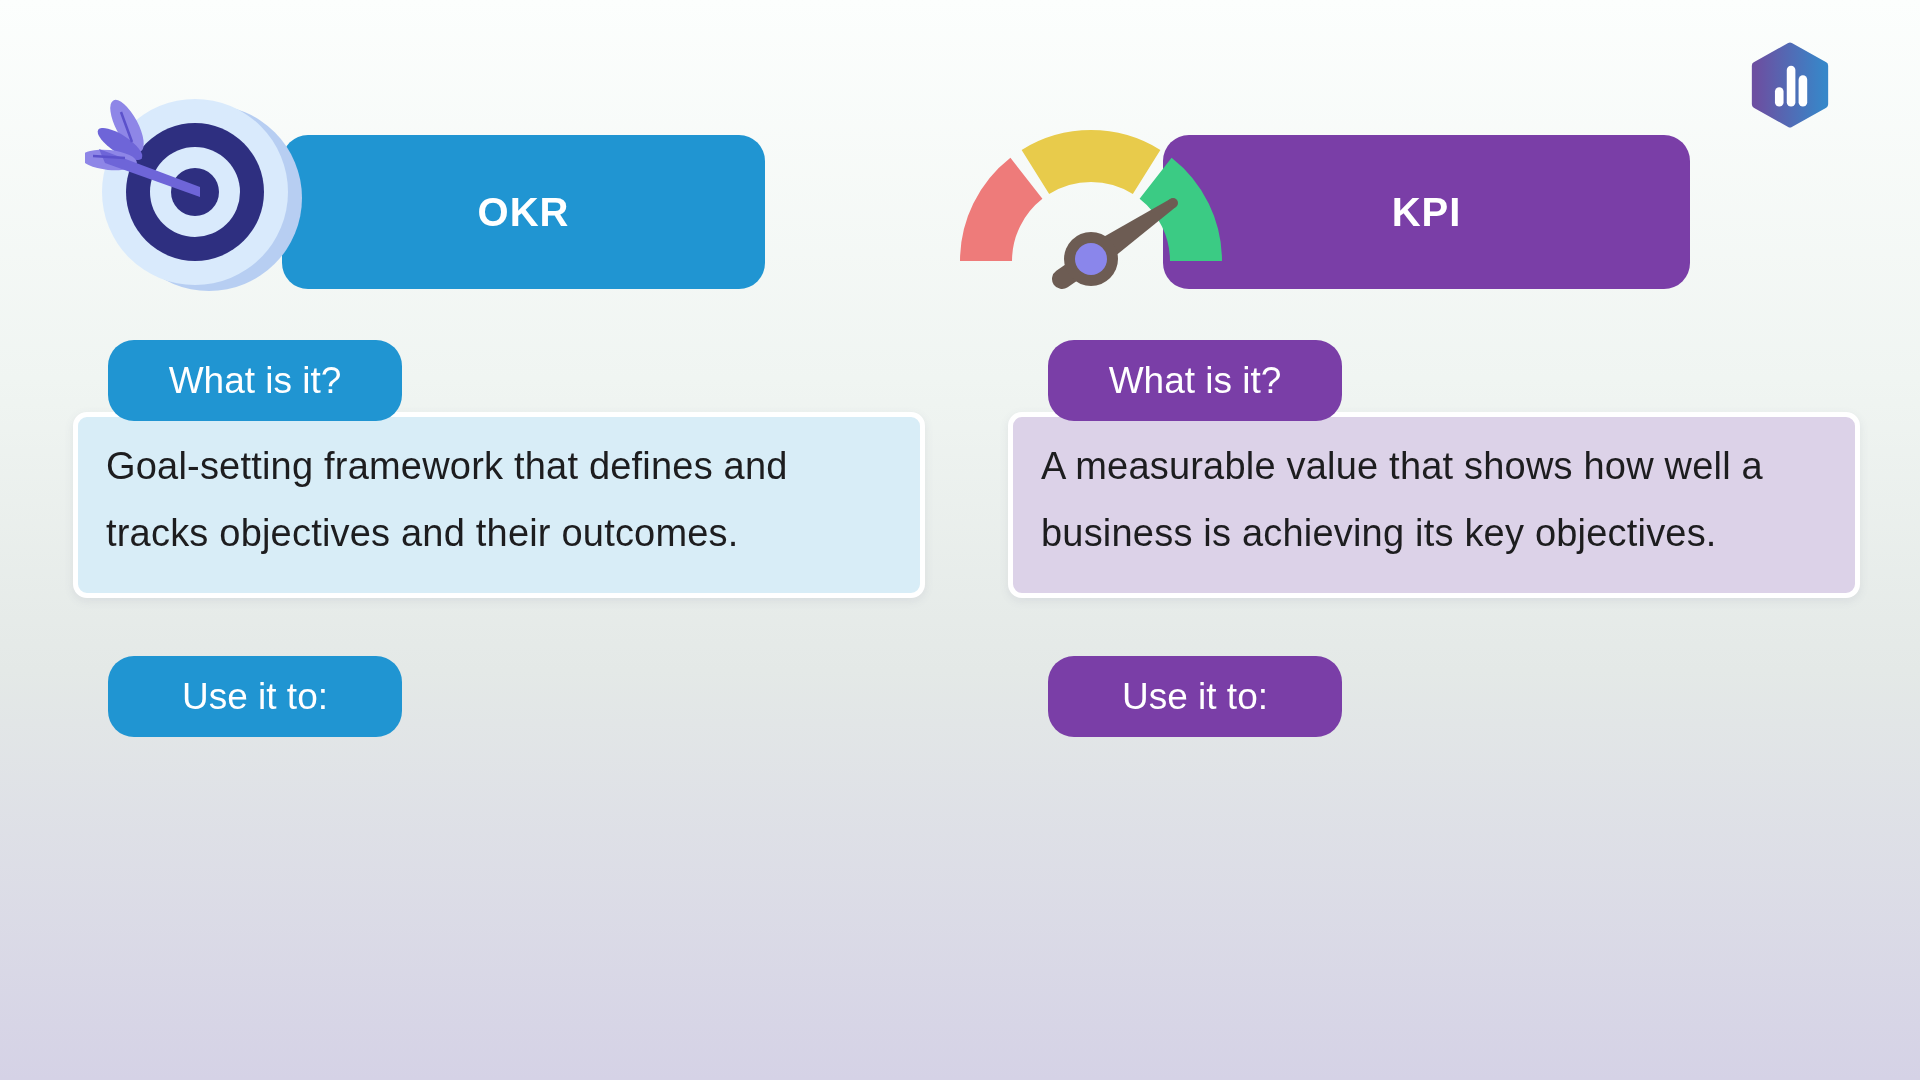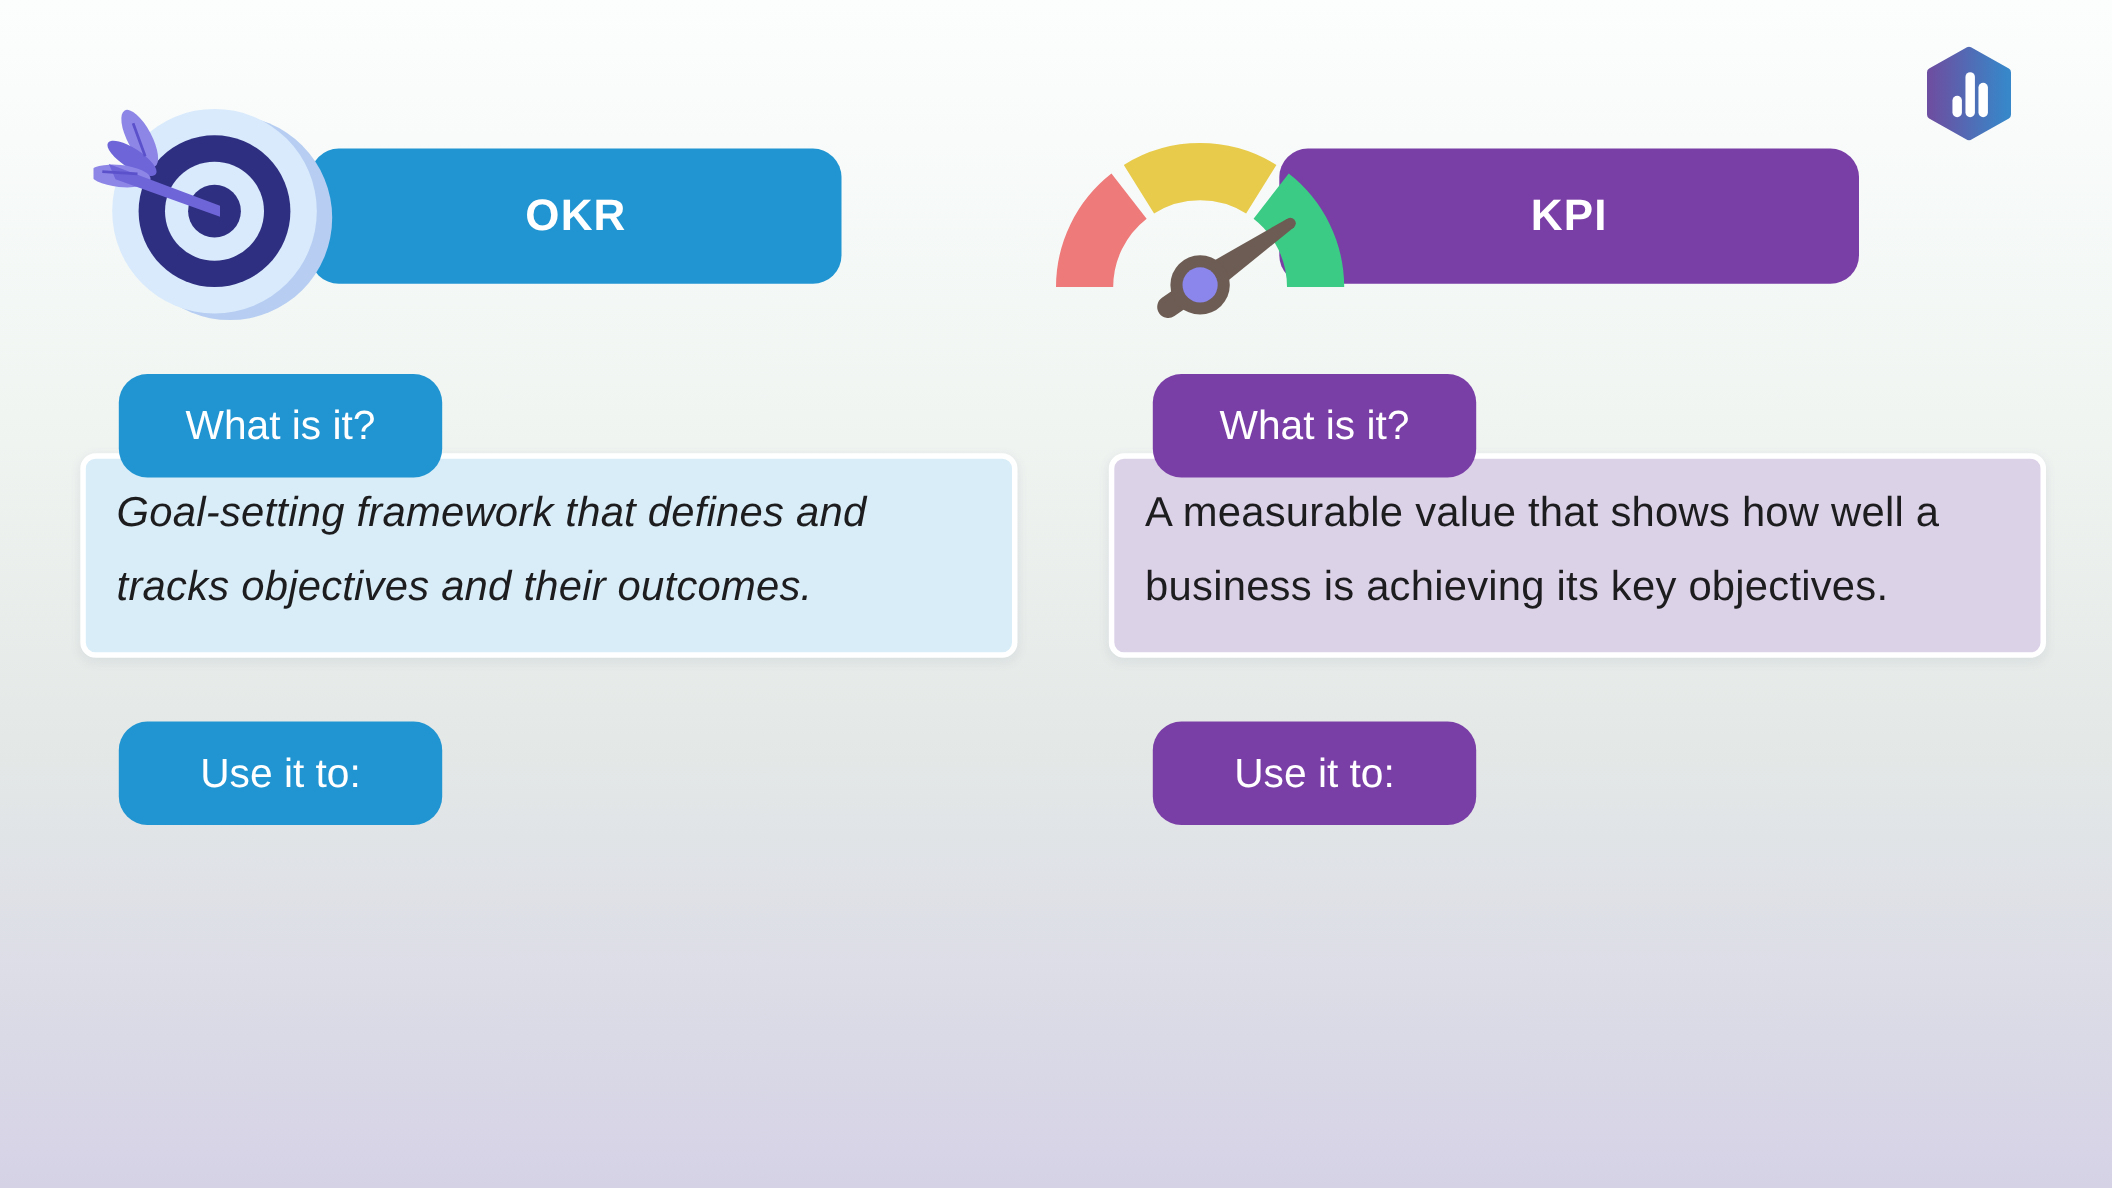--- a/index.html
+++ b/index.html
@@ -2,47 +2,47 @@
 <html><head>
 <meta charset="utf-8">
 <style>
   html,body{margin:0;padding:0;}
   body{font-family:"Liberation Sans","DejaVu Sans",sans-serif;}
   .canvas{position:relative;width:1920px;height:1080px;overflow:hidden;
     background:linear-gradient(180deg,#fcfefd 0%,#f0f5f2 35%,#e4e9e7 62%,#d5d2e6 100%);}
 
   
   .title-bar{position:absolute;display:flex;align-items:center;justify-content:center;
-    height:123px;border-radius:26px;color:#ffffff;font-size:40px;font-weight:bold;
+    height:154px;border-radius:26px;color:#ffffff;font-size:40px;font-weight:bold;
     letter-spacing:1px;z-index:1;}
   .okr-bar{left:282px;top:135px;width:483px;background:#2095d2;}
   .kpi-bar{left:1163px;top:135px;width:527px;background:#7a3ea7;}
 
   
   .icon-wrap{position:absolute;z-index:3;}
   .target-icon{left:85px;top:92px;width:232px;height:208px;}
   .gauge-icon{left:948px;top:120px;width:288px;height:178px;}
   .logo{left:1750px;top:42px;width:80px;height:86px;}
 
   
   .badge{position:absolute;display:flex;align-items:center;justify-content:center;
-    width:294px;height:94px;border-radius:26px;color:#ffffff;font-size:37px;z-index:2;}
+    width:294px;height:81px;border-radius:26px;color:#ffffff;font-size:37px;z-index:2;}
   .badge.blue{background:#2095d2;}
   .badge.purple{background:#7a3ea7;}
   .what-okr{left:108px;top:340px;}
   .what-kpi{left:1048px;top:340px;}
   .use-okr{left:108px;top:656px;}
   .use-kpi{left:1048px;top:656px;}
 
   
   .box{position:absolute;border:5px solid #ffffff;border-radius:14px;z-index:1;
     box-shadow:0 3px 10px rgba(90,90,130,0.10);color:#1d1d1f;font-size:38px;
     letter-spacing:0.2px;}
   .desc-box{width:842px;height:176px;}
-  .desc-okr{left:73px;top:412px;background:#d8edf7;font-style:italic;}
+  .desc-okr{left:73px;top:412px;background:#d8edf7;}
   .desc-kpi{left:1008px;top:412px;background:#dcd2e8;}
   .desc-box p{margin:0;padding:16px 28px 0 28px;line-height:67px;}
   .use-box{width:842px;height:276px;background:#fbfbf7;}
   .use-box-okr{left:73px;top:712px;}
   .use-box-kpi{left:1008px;top:712px;}
   .use-box ul{margin:0;padding:52px 0 0 130px;line-height:68px;}
   .use-box li{width:645px;margin:0;padding-left:8px;}
 </style>
 </head>
 <body>

